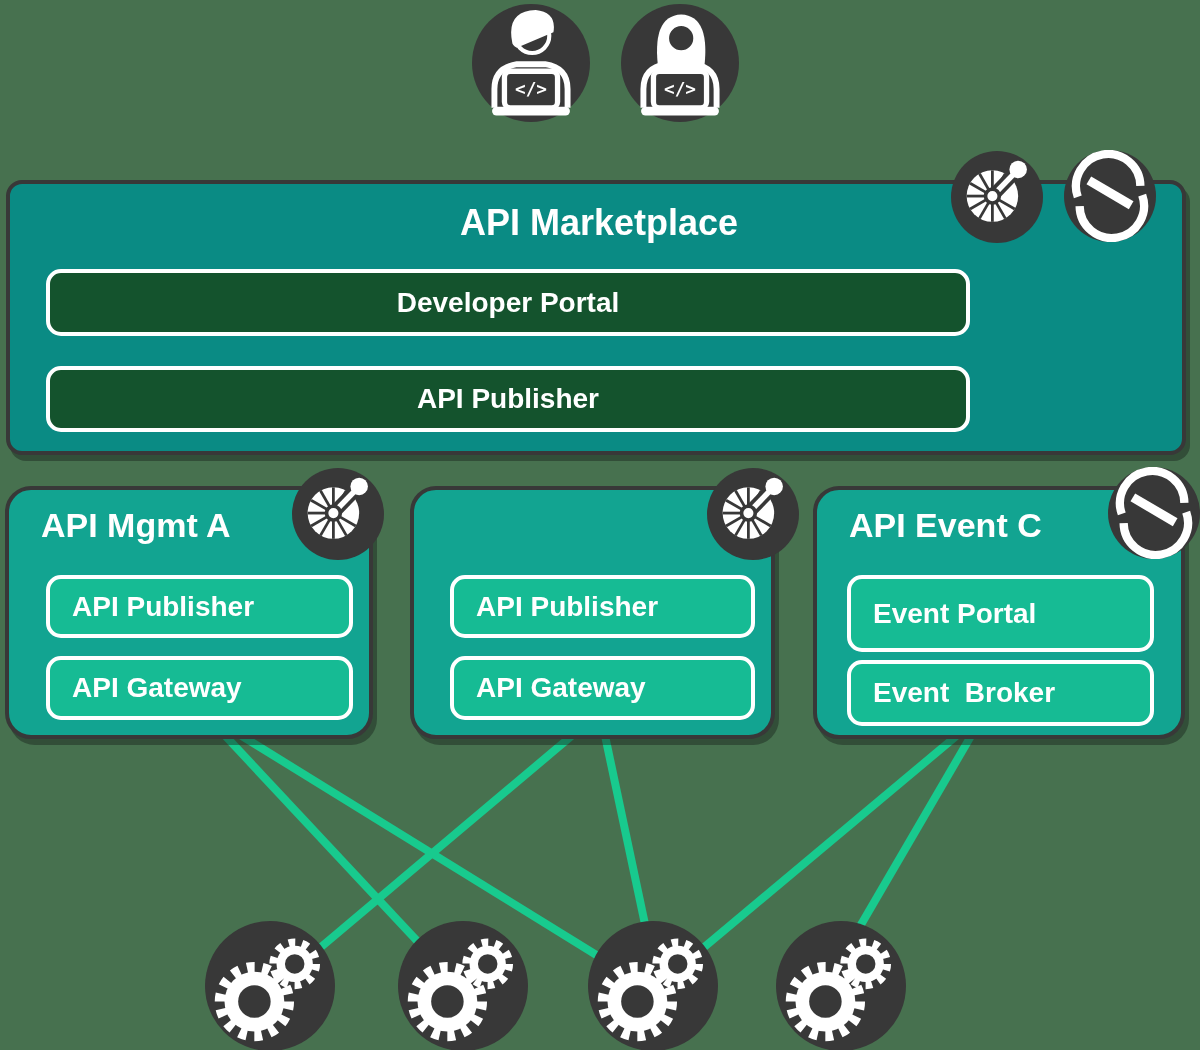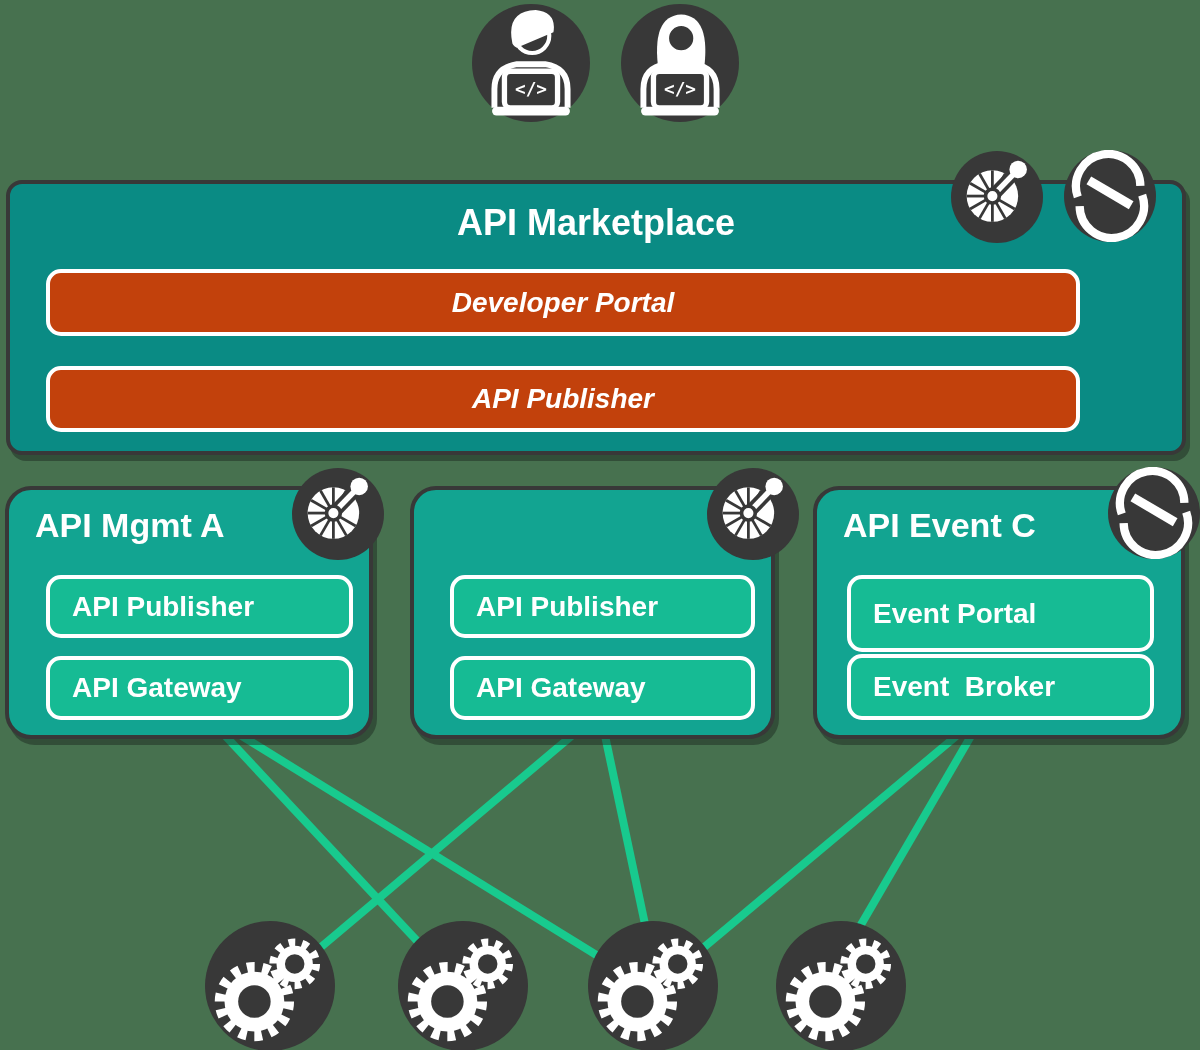--- a/index.html
+++ b/index.html
@@ -21,20 +21,21 @@
     z-index:2;
   }
   .panel.marketplace{background:#0A8B84;}
   .panel.management{background:#12A491;border-radius:26px;}
 
   .panel-title{
     position:absolute;
     color:#ffffff;
     font-weight:700;
     white-space:pre;
+    margin-left:6px;
   }
   .marketplace .panel-title{
     left:0;right:0;top:18px;
     text-align:center;
     font-size:36px;
   }
   .management .panel-title{
     left:26px;top:16px;
     font-size:34px;
   }
@@ -46,24 +47,23 @@
     border:4px solid #ffffff;
     border-radius:15px;
     display:flex;
     align-items:center;
     color:#ffffff;
     font-weight:700;
     font-size:28px;
   }
   .chip .chip-label{white-space:pre;}
   .mp-chip{
-    left:36px;width:1034px;height:67px;
-    background:#c2410c;
+    left:36px;width:924px;height:67px;
+    background:#14532d;
     justify-content:center;
-    font-style:italic;
   }
   .mg-chip{
     background:#16BB94;
     justify-content:flex-start;
     padding-left:22px;
   }
 
   
   .badge{position:absolute;z-index:4;}
   .devicon{position:absolute;z-index:3;}
@@ -188,21 +188,21 @@
   </div>
   <svg class="badge" style="left:707px;top:468px" width="92" height="92" viewBox="0 0 100 100">
       <use href="#sym-pinwheel"></use>
     </svg>
 
   <div class="panel management" style="left:813px;top:486px;width:372px;height:253px">
     <div class="panel-title">API Event C</div>
     <div class="chip mg-chip" style="left:30px;top:85px;width:307px;height:77px">
       <span class="chip-label">Event Portal</span>
     </div>
-    <div class="chip mg-chip" style="left:30px;top:164px;width:307px;height:66px">
+    <div class="chip mg-chip" style="left:30px;top:170px;width:307px;height:66px">
       <span class="chip-label">Event  Broker</span>
     </div>
   </div>
   <svg class="badge" style="left:1108px;top:467px" width="92" height="92" viewBox="0 0 100 100">
       <use href="#sym-s"></use>
     </svg>
 
   <svg class="gear" style="left:205px;top:921px" width="130" height="130" viewBox="0 0 100 100">
       <use href="#sym-gears"></use>
     </svg>

